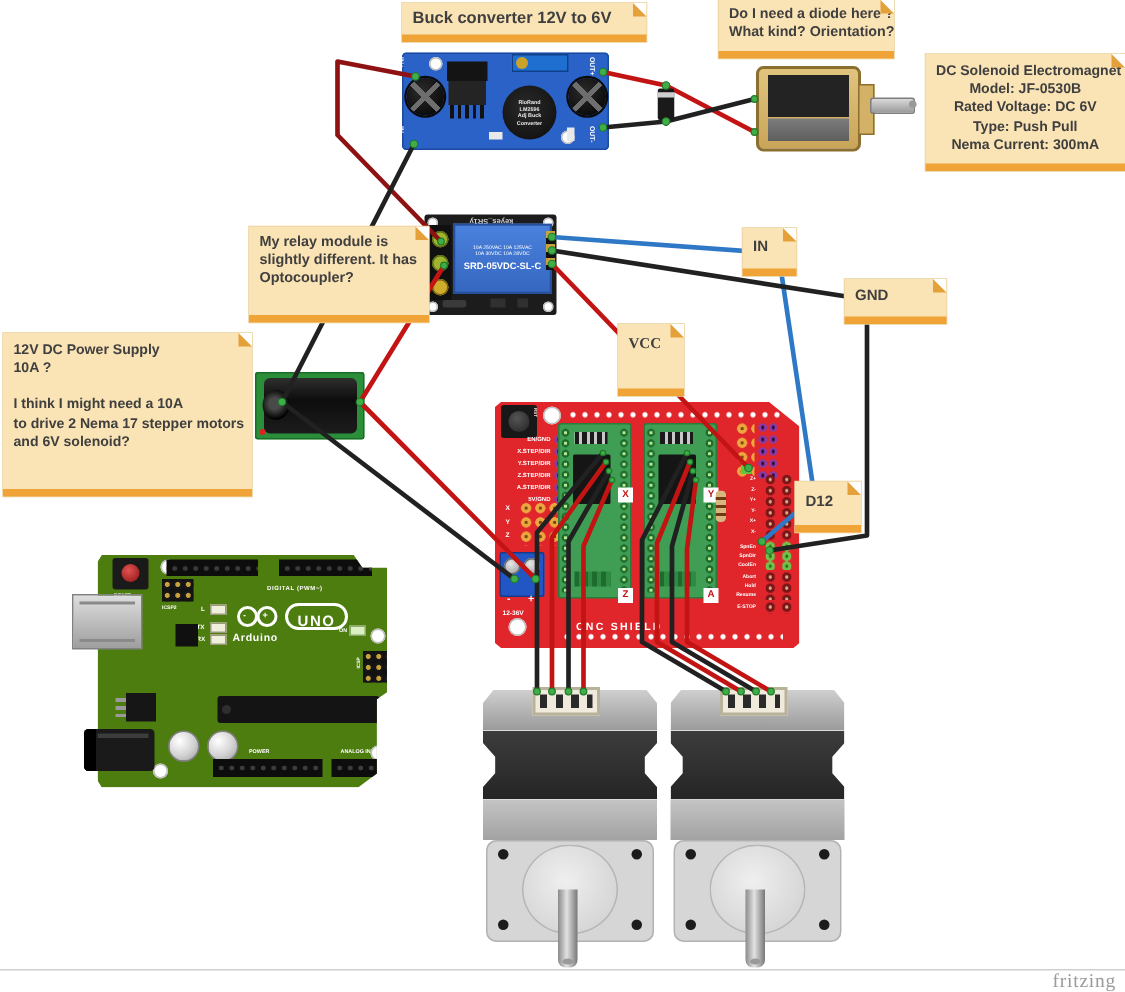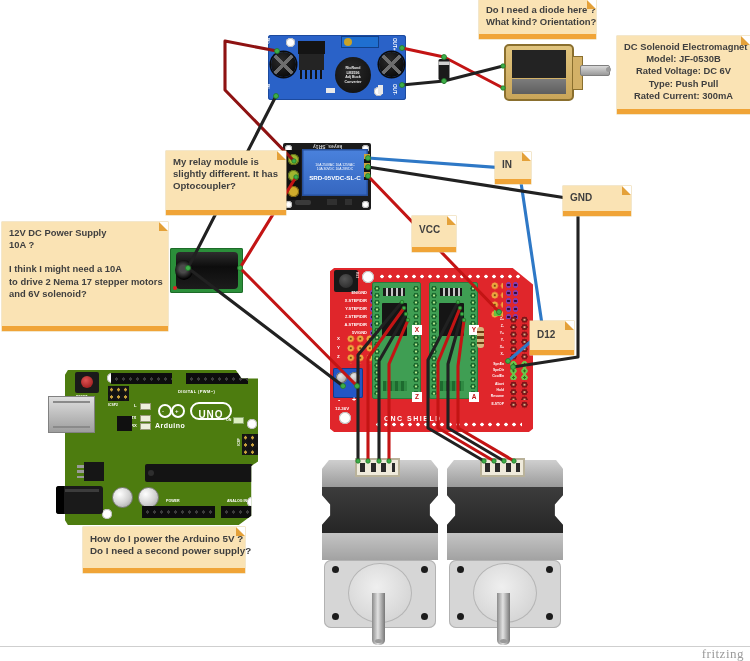--- a/index.html
+++ b/index.html
@@ -360,55 +360,54 @@
         <circle cx="404" cy="308" r="1.8"></circle>
         <circle cx="406" cy="314" r="1.8"></circle>
         <circle cx="408" cy="320" r="1.8"></circle>
       <circle cx="458" cy="302" r="1.8"></circle>
         <circle cx="460" cy="308" r="1.8"></circle>
         <circle cx="462" cy="314" r="1.8"></circle>
         <circle cx="464" cy="320" r="1.8"></circle>
     </g>
   </svg>
 
+  <div class="note" style="left:268px;top:2px;width:163px;height:26px;font-size:11px;padding-top:4px;">
+    <span class="nl">Buck converter 12V to 6V</span>
+  </div>
   <div class="note" style="left:479px;top:0;width:117px;height:39px;font-size:9.5px;padding-top:4px;">
     <span class="nl">Do I need a diode here ?</span>
     <span class="nl">What kind? Orientation?</span>
   </div>
   <div class="note" style="left:617px;top:36px;width:133px;height:78px;font-size:9.4px;text-align:center;">
     <span class="nl">DC Solenoid Electromagnet</span>
     <span class="nl">Model: JF-0530B</span>
     <span class="nl">Rated Voltage: DC 6V</span>
     <span class="nl">Type: Push Pull</span>
-    <span class="nl">Rated Current: 300mA</span>
+    <span class="nl">Nema Current: 300mA</span>
   </div>
   <div class="note" style="left:166px;top:151px;width:120px;height:64px;font-size:9.6px;">
     <span class="nl">My relay module is</span>
     <span class="nl">slightly different. It has</span>
     <span class="nl">Optocoupler?</span>
   </div>
   <div class="note" style="left:495px;top:152px;width:36px;height:32px;padding-top:7px;">
     <span class="nl">IN</span>
   </div>
   <div class="note" style="left:563px;top:186px;width:68px;height:30px;padding-top:6px;">
     <span class="nl">GND</span>
   </div>
-  <div class="note" style="left:412px;top:216px;width:44px;height:36px;padding-top:8px;">
+  <div class="note" style="left:412px;top:216px;width:44px;height:48px;padding-top:8px;font-family:Liberation Serif, serif;">
     <span class="nl">VCC</span>
   </div>
   <div class="note" style="left:530px;top:321px;width:44px;height:34px;padding-top:8px;">
     <span class="nl">D12</span>
   </div>
   <div class="note" style="left:2px;top:222px;width:166px;height:109px;font-size:9.4px;">
     <span class="nl">12V DC Power Supply</span>
     <span class="nl" style="margin-bottom:12px;">10A ?</span>
     <span class="nl">I think I might need a 10A</span>
     <span class="nl">to drive 2 Nema 17 stepper motors</span>
     <span class="nl">and 6V solenoid?</span>
   </div>
-  <div class="note" style="left:83px;top:527px;width:162px;height:46px;font-size:9.8px;padding-top:6px;">
-    <span class="nl">How do I power the Arduino 5V ?</span>
-    <span class="nl">Do I need a second power supply?</span>
-  </div>
 
   <div class="a" style="left:0;top:646px;width:750px;height:1px;background:#cfcfcf;"></div>
   <div class="a" style="right:6px;top:646px;color:#9b9b9b;font-family:Liberation Serif, serif;font-size:13px;letter-spacing:.5px;">fritzing</div>
 </div>
 
 </body></html>

